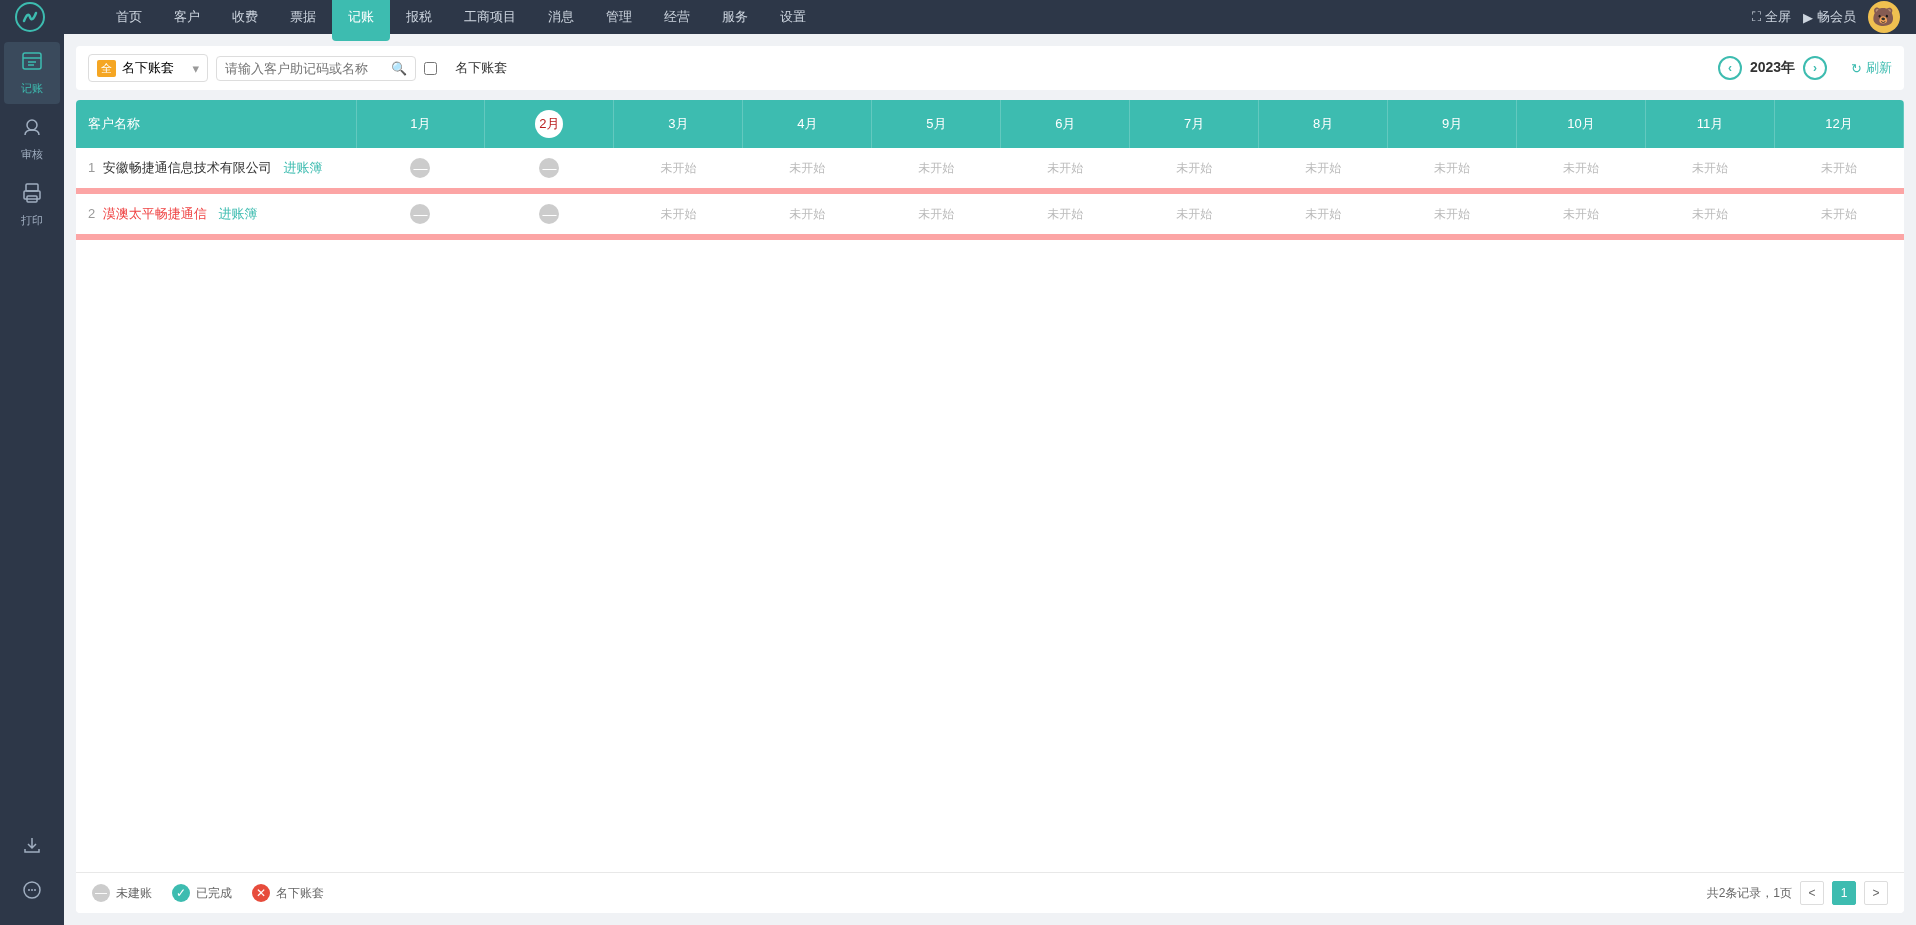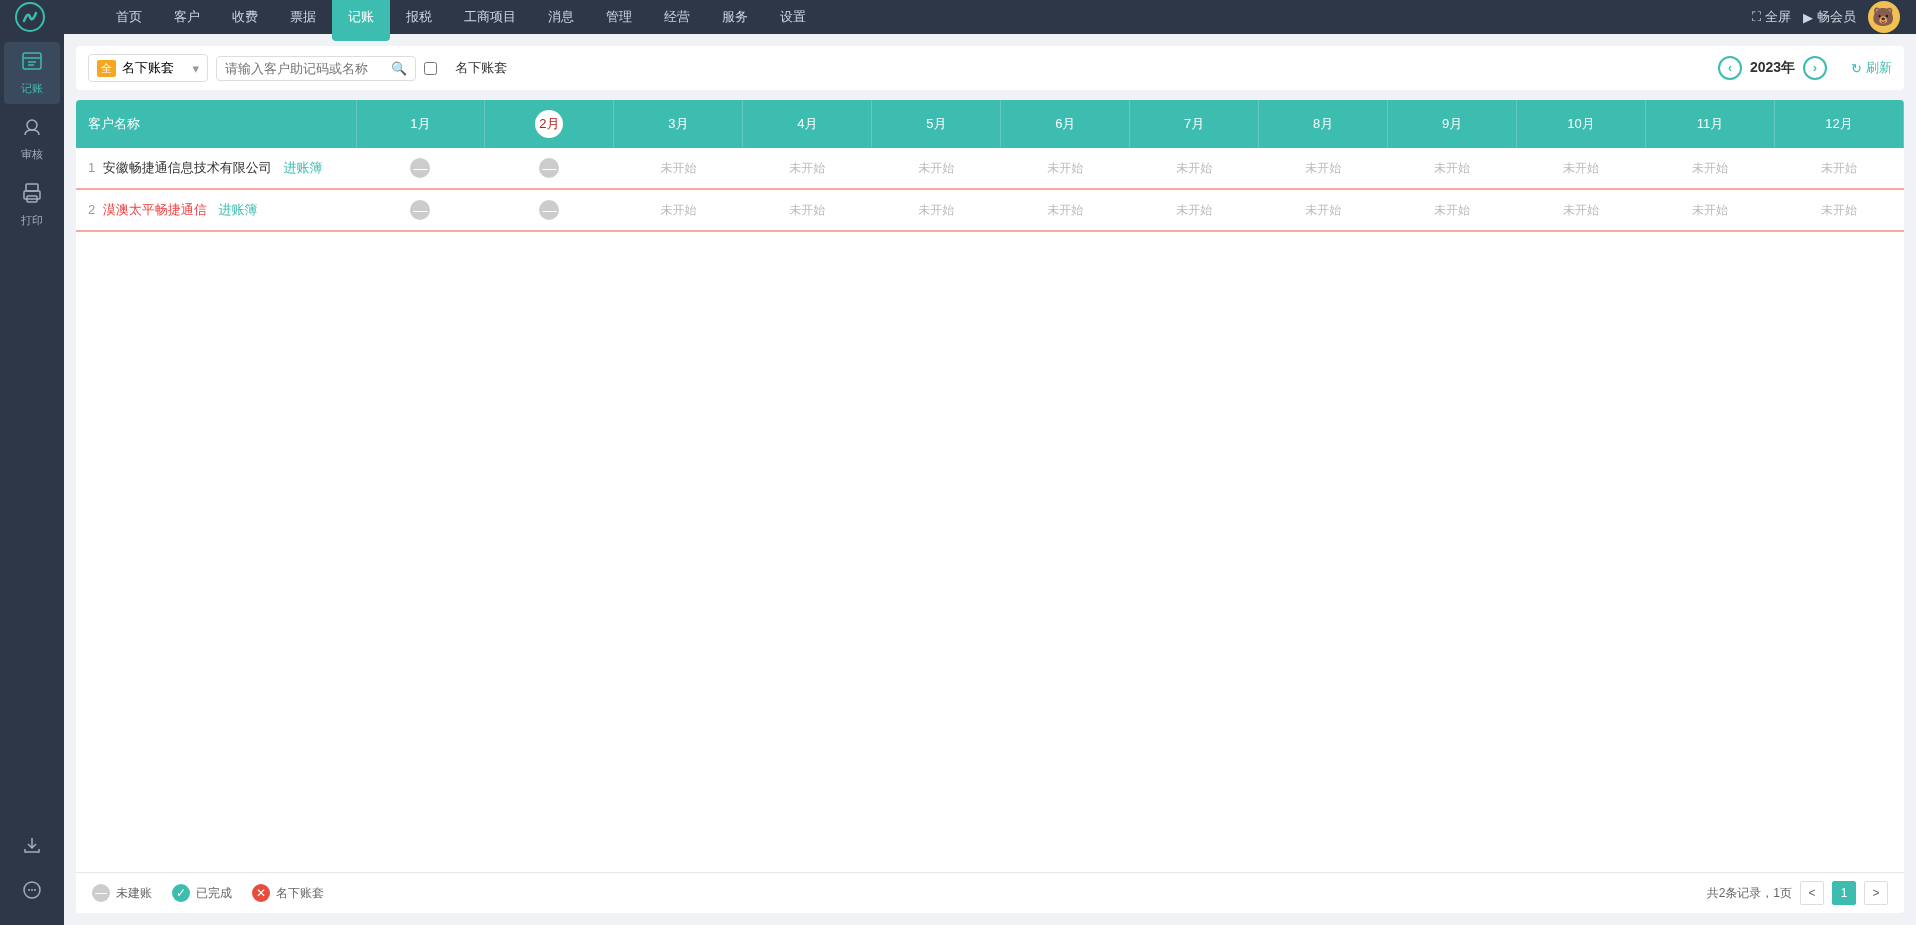--- a/index.html
+++ b/index.html
@@ -245,21 +245,21 @@
       background: #fff;
       color: #b91c1c;
       border-radius: 50%;
       width: 28px;
       height: 28px;
       display: inline-flex;
       align-items: center;
       justify-content: center;
     }
     tbody tr {
-      border-bottom: 2px solid #fca5a5;
+      border-bottom: 6px solid #fca5a5;
       margin-left: 19px;
     }
     tbody td {
       padding: 10px 8px;
       text-align: center;
       font-size: 13px;
       color: #666;
     }
     tbody td:first-child {
       text-align: left;

